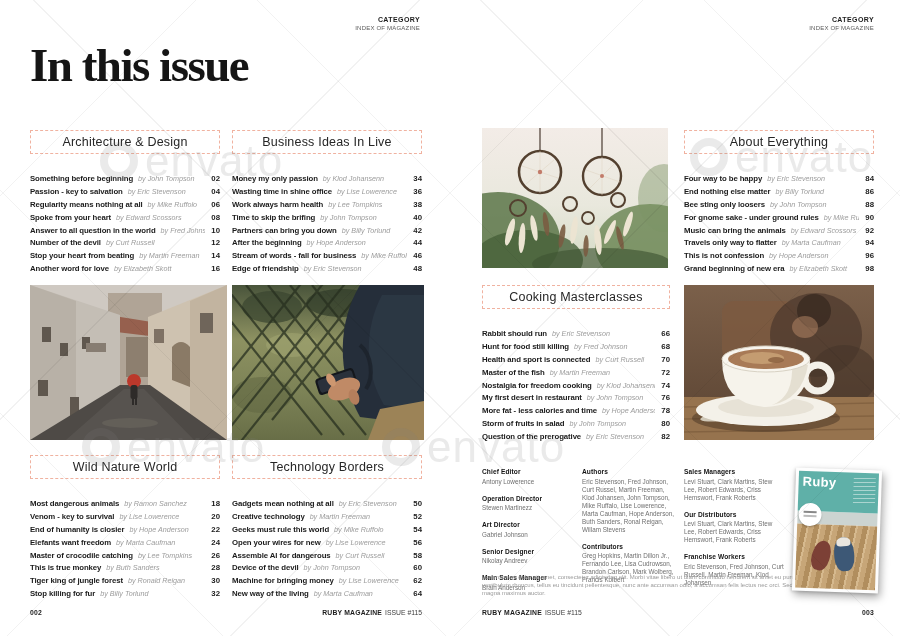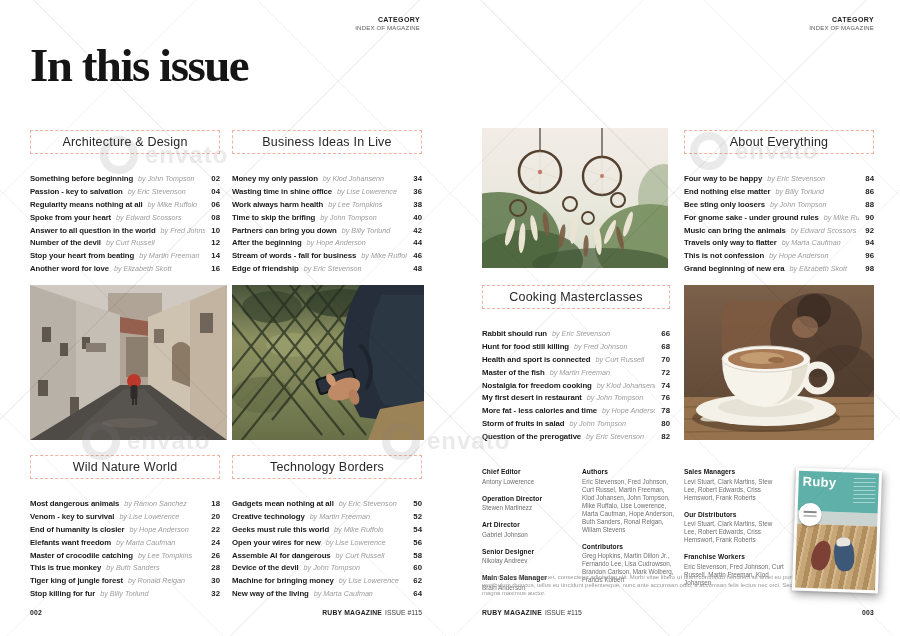--- a/index.html
+++ b/index.html
@@ -10,21 +10,21 @@
   
   .wm-grid{
     position:absolute;inset:0;z-index:60;pointer-events:none;
     background:
       repeating-linear-gradient(45deg, transparent 0 157px, rgba(0,0,0,0.05) 157px 158px),
       repeating-linear-gradient(-45deg, transparent 0 157px, rgba(0,0,0,0.05) 157px 158px);
   }
   .wm{
     position:absolute;z-index:61;pointer-events:none;
     display:flex;align-items:center;gap:7px;
-    font-weight:bold;font-size:24px;letter-spacing:1px;color:rgba(125,125,125,0.16);
+    font-weight:normal;font-size:44px;letter-spacing:1px;color:rgba(125,125,125,0.16);
   }
   .wm::before{
     content:"";width:22px;height:22px;border:8px solid rgba(125,125,125,0.16);border-radius:50%;
   }
   
   .cat{position:absolute;top:15px;width:120px;text-align:right;line-height:9px;}
   .cat .c1{font-weight:bold;font-size:7px;letter-spacing:0.4px;}
   .cat .c2{font-size:6px;color:#5a5a5a;letter-spacing:0.2px;}
   .big-title{
     position:absolute;left:30px;top:38px;

